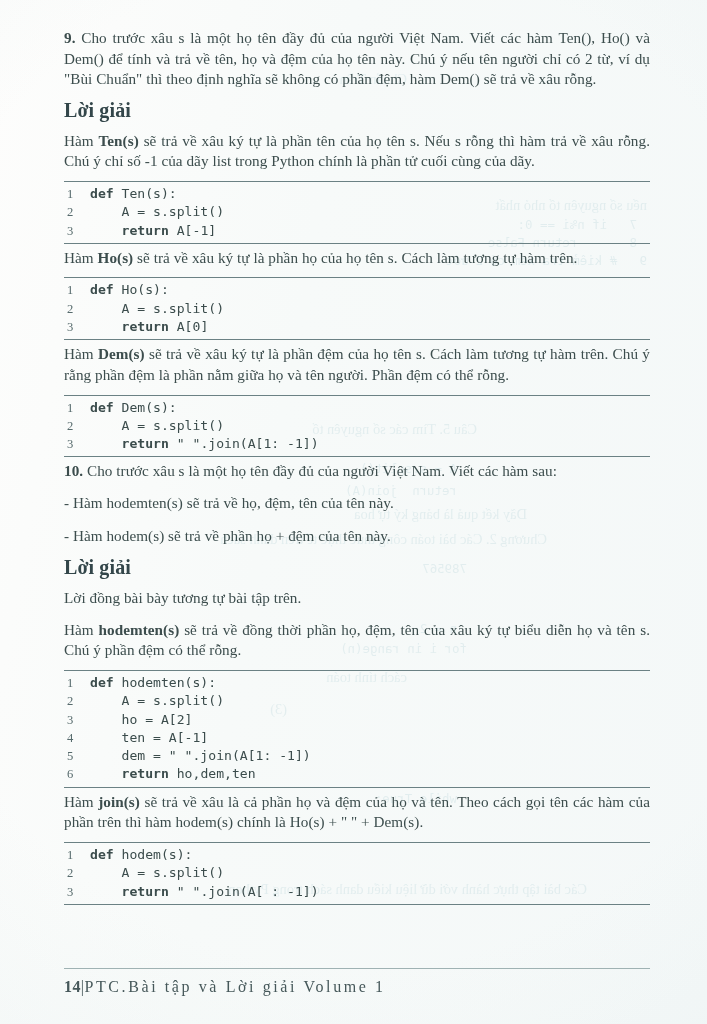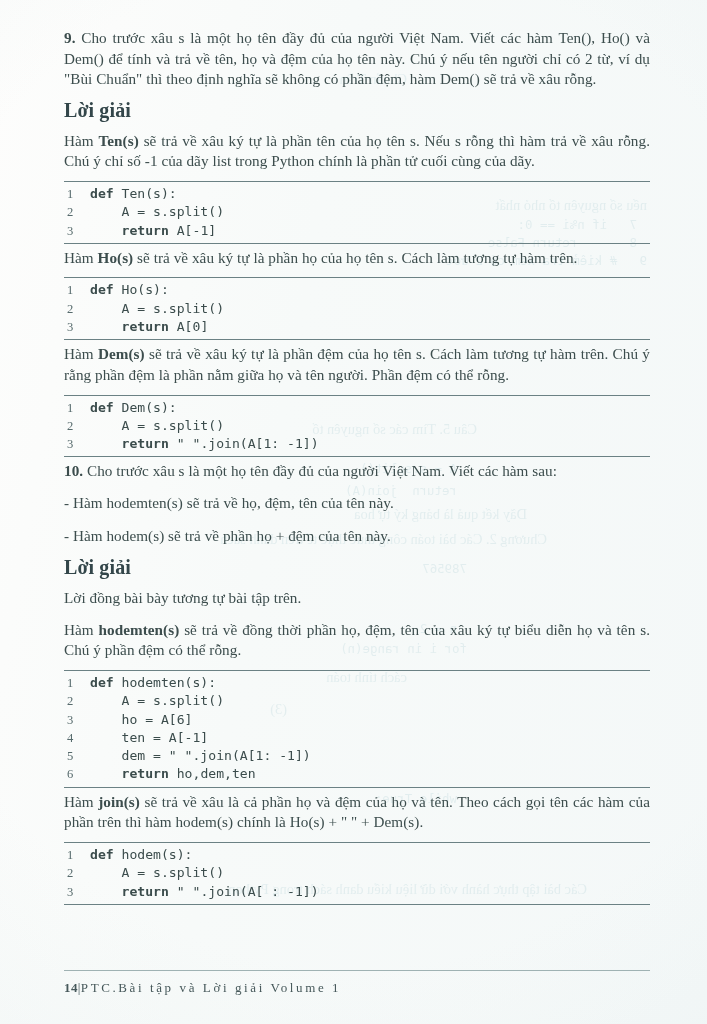--- a/index.html
+++ b/index.html
@@ -100,21 +100,21 @@
   
   .footer {
     position: absolute;
     left: 64px;
     right: 57px;
     bottom: 28px;
     z-index: 3;
     border-top: 1.1px solid #9fb2b3;
     padding-top: 9px;
     font-family: "Liberation Serif", "DejaVu Serif", serif;
-    font-size: 13px;
+    font-size: 16px;
     color: #46585a;
     letter-spacing: 2.6px;
     white-space: pre;
   }
   .footer .pg { font-weight: bold; letter-spacing: 0.4px; }
   .footer .bar { letter-spacing: 0.4px; }
 
   
   .bleed {
     position: absolute;
@@ -204,21 +204,21 @@
 
     <h3 class="heading">Lời giải</h3>
 
     <p class="para">Lời đồng bài bày tương tự bài tập trên.</p>
 
     <p class="para tight"><span>Hàm </span><span class="bold">hodemten(s)</span><span> sẽ trả về đồng thời phần họ, đệm, tên của xâu ký tự biểu diễn họ và tên s. Chú ý phần đệm có thể rỗng.</span></p>
 
     <div class="listing">
       <div class="code-line"><span class="lineno">1</span><span class="code-text kw">def</span><span class="code-text"> hodemten(s):</span></div>
       <div class="code-line"><span class="lineno">2</span><span class="code-text kw"></span><span class="code-text">    A = s.split()</span></div>
-      <div class="code-line"><span class="lineno">3</span><span class="code-text kw"></span><span class="code-text">    ho = A[6]</span></div>
+      <div class="code-line"><span class="lineno">3</span><span class="code-text kw"></span><span class="code-text">    ho = A[2]</span></div>
       <div class="code-line"><span class="lineno">4</span><span class="code-text kw"></span><span class="code-text">    ten = A[-1]</span></div>
       <div class="code-line"><span class="lineno">5</span><span class="code-text kw"></span><span class="code-text">    dem = " ".join(A[1: -1])</span></div>
       <div class="code-line"><span class="lineno">6</span><span class="code-text kw">    return</span><span class="code-text"> ho,dem,ten</span></div>
     </div>
 
     <p class="para tight"><span>Hàm </span><span class="bold">join(s)</span><span> sẽ trả về xâu là cả phần họ và đệm của họ và tên. Theo cách gọi tên các hàm của phần trên thì hàm hodem(s) chính là Ho(s) + " " + Dem(s).</span></p>
 
     <div class="listing">
       <div class="code-line"><span class="lineno">1</span><span class="code-text kw">def</span><span class="code-text"> hodem(s):</span></div>
       <div class="code-line"><span class="lineno">2</span><span class="code-text kw"></span><span class="code-text">    A = s.split()</span></div>

